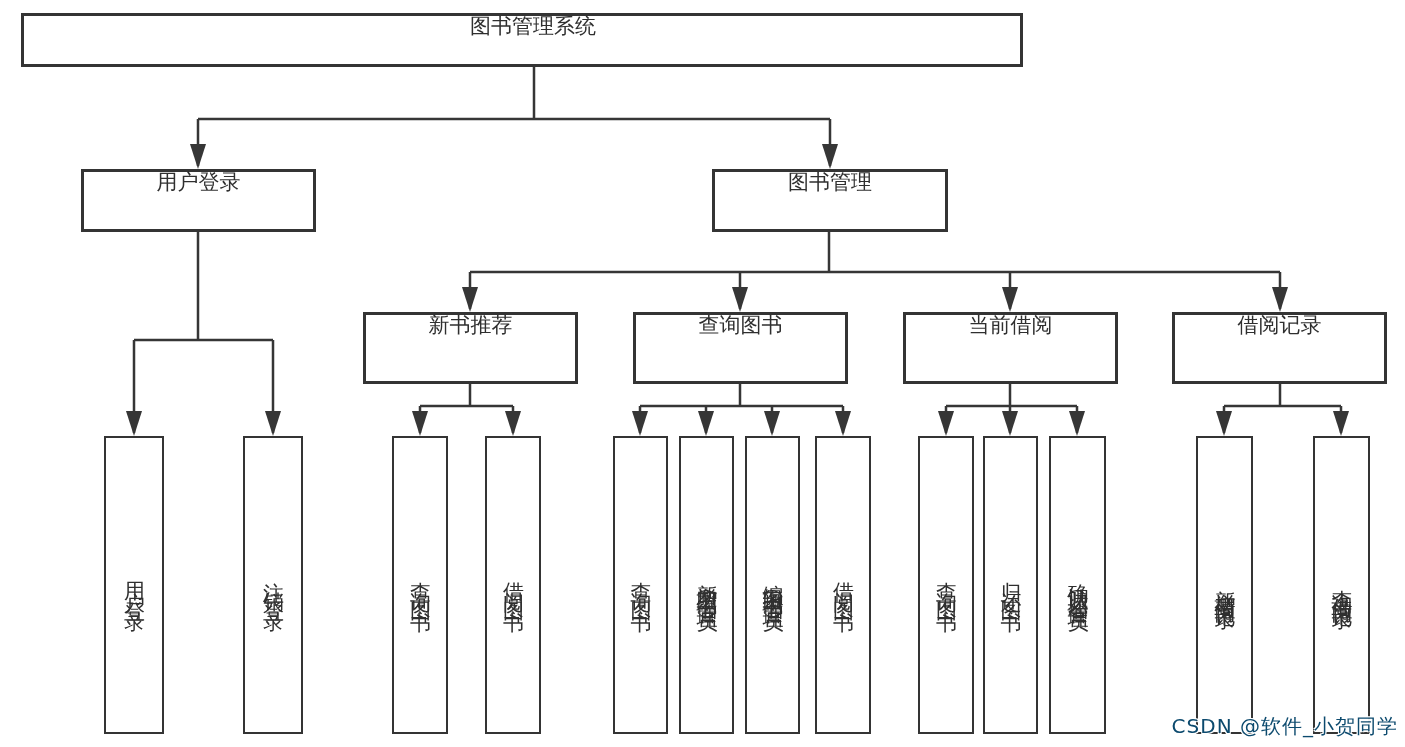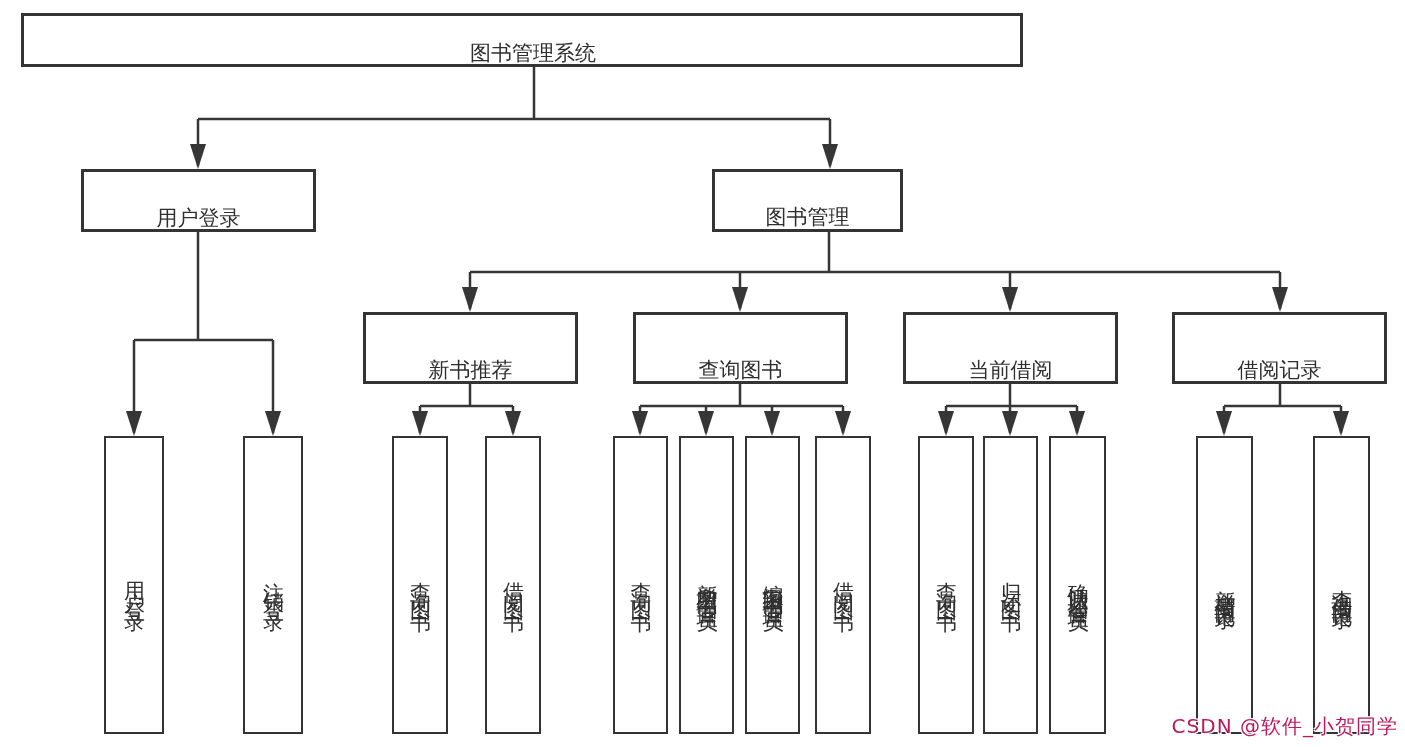--- a/index.html
+++ b/index.html
@@ -17,34 +17,34 @@
     left: 0; top: 0;
     width: 1405px; height: 747px;
     z-index: 1;
   }
   .node {
     position: absolute;
     box-sizing: border-box;
     background: #ffffff;
     border: 3px solid #343434;
     display: flex;
-    align-items: flex-end;
+    align-items: flex-start;
     justify-content: center;
     z-index: 2;
   }
   .node .lbl {
     font-size: 21px;
     line-height: 1;
     color: #2f2f2f;
     white-space: nowrap;
   }
   .root-box { left: 21px; top: 13px; width: 1002px; height: 54px; }
   .root-box .lbl { text-indent: 22px; }
   .lvl2-a { left: 81px;  top: 169px; width: 235px; height: 63px; }
-  .lvl2-b { left: 712px; top: 169px; width: 191px; height: 63px; font-family: Liberation Mono, monospace; }
+  .lvl2-b { left: 712px; top: 169px; width: 236px; height: 63px; }
   .lvl3 { top: 312px; height: 72px; width: 215px; }
   .lvl3-a { left: 363px; }
   .lvl3-b { left: 633px; }
   .lvl3-c { left: 903px; }
   .lvl3-d { left: 1172px; }
   .leaf {
     position: absolute;
     top: 436px;
     height: 298px;
     box-sizing: border-box;
@@ -64,21 +64,21 @@
     color: #2f2f2f;
     white-space: nowrap;
   }
   .leaf.long .vlbl { letter-spacing: 4px; }
   #watermark {
     position: absolute;
     top: 714px;
     right: 7px;
     font-size: 20px;
     line-height: 1.2;
-    color: #be185d;
+    color: #0c4a6e;
     letter-spacing: 1px;
     z-index: 3;
     text-shadow: 1px 1px 0 #ffffff, -1px -1px 0 #ffffff, 1px -1px 0 #ffffff, -1px 1px 0 #ffffff;
     white-space: nowrap;
   }
 </style>
 </head>
 <body>
 
 <div id="canvas">

